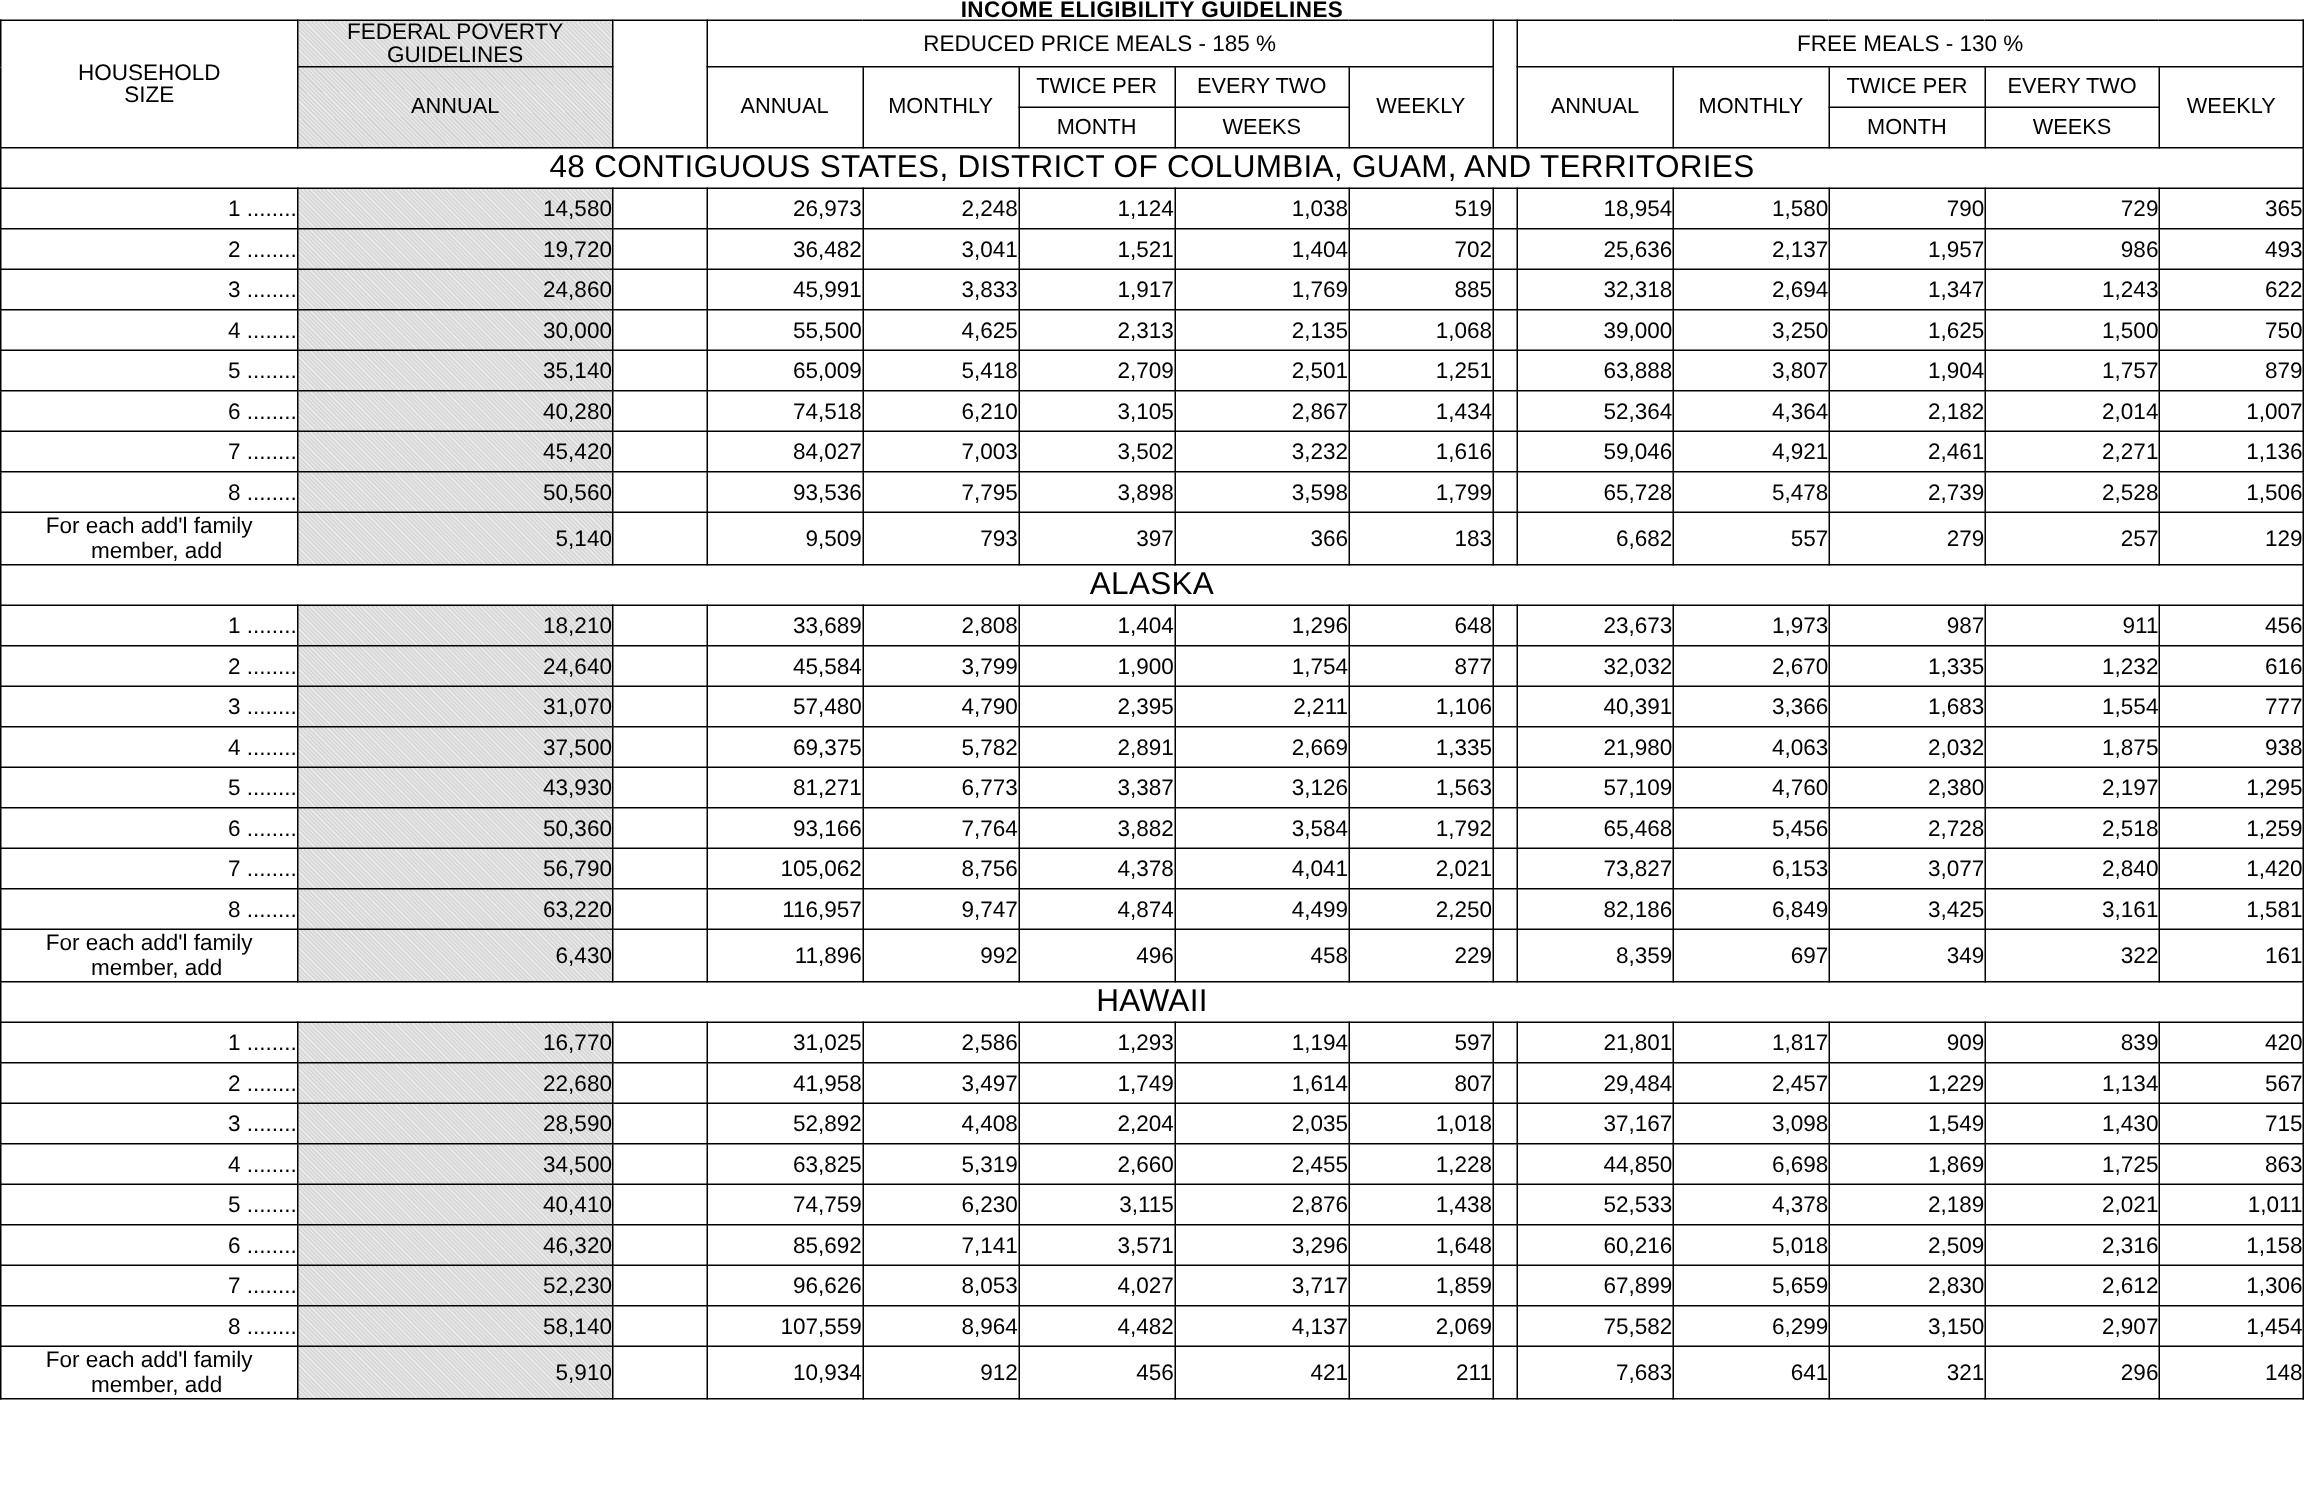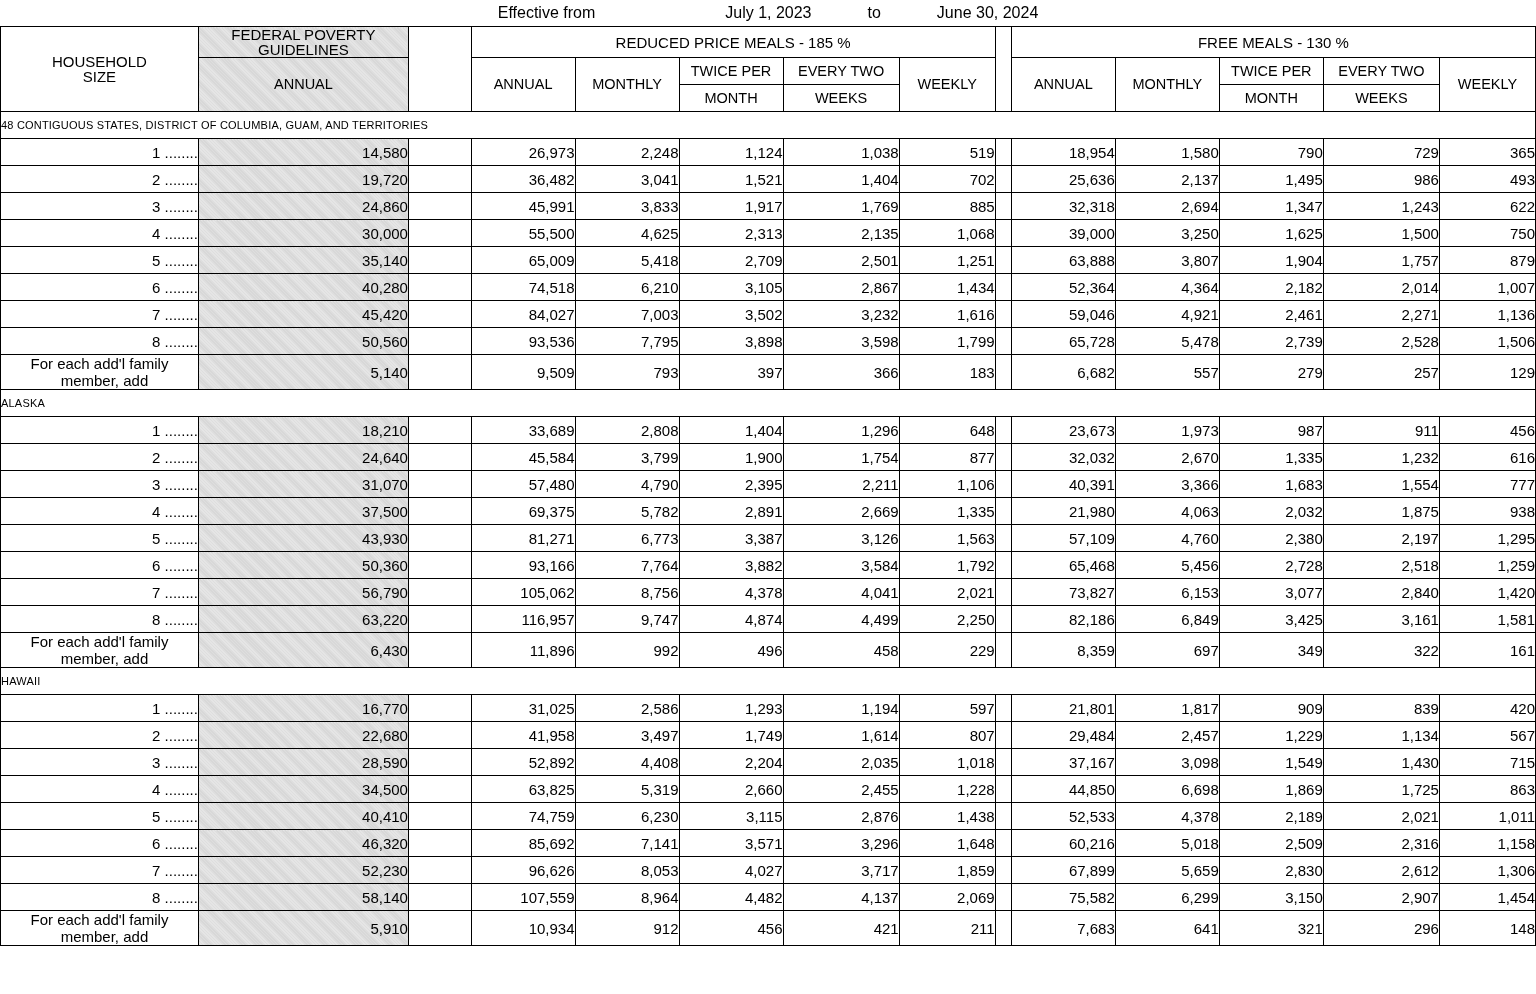--- a/index.html
+++ b/index.html
@@ -70,23 +70,23 @@
     font-size: 15px;
     line-height: 15px;
     margin-left: 36px;
   }
   .hdr-sub {
     text-align: center;
     font-size: 14.5px;
     line-height: 15px;
   }
   .section-row td {
-    text-align: left;
+    text-align: center;
     font-weight: bold;
-    font-size: 11px;
+    font-size: 21px;
     letter-spacing: 0.2px;
     height: 24px;
     margin-left: 40px;
   }
   .hh-size {
     text-align: right;
     font-weight: bold;
     padding-right: 6px;
     font-size: 15px;
   }
@@ -110,27 +110,22 @@
   .col-wk { width: 95px; }
   .col-gap2 { width: 16px; }
   .hdr-cell-top { height: 42px; }
   .hdr-cell-mid { height: 30px; }
 </style>
 </head>
 <body>
 
 <div class="page">
 
+  <div class="doc-title">INCOME ELIGIBILITY GUIDELINES</div>
 
-  <div class="effective-row">
-    <span class="lbl eff-from">Effective from</span>
-    <span class="eff-date1">July 1, 2023</span>
-    <span class="eff-to">to</span>
-    <span class="eff-date2">June 30, 2024</span>
-  </div>
 
   <table class="main">
     <colgroup>
       <col class="col-hh">
         <col class="col-fpg">
         <col class="col-gap">
       <col class="col-ann">
         <col class="col-mon">
         <col class="col-twice">
         <col class="col-two">
@@ -204,21 +199,21 @@
           <td class="num shade">19,720</td>
           <td class="gap-blank"></td>
           <td class="num">36,482</td>
           <td class="num">3,041</td>
           <td class="num">1,521</td>
           <td class="num">1,404</td>
           <td class="num">702</td>
           <td class="gap-blank"></td>
           <td class="num">25,636</td>
           <td class="num">2,137</td>
-          <td class="num">1,495</td>
+          <td class="num">1,957</td>
           <td class="num">986</td>
           <td class="num">493</td>
         </tr>
         <tr>
           <td class="hh-size">3 ........</td>
           <td class="num shade">24,860</td>
           <td class="gap-blank"></td>
           <td class="num">45,991</td>
           <td class="num">3,833</td>
           <td class="num">1,917</td>

